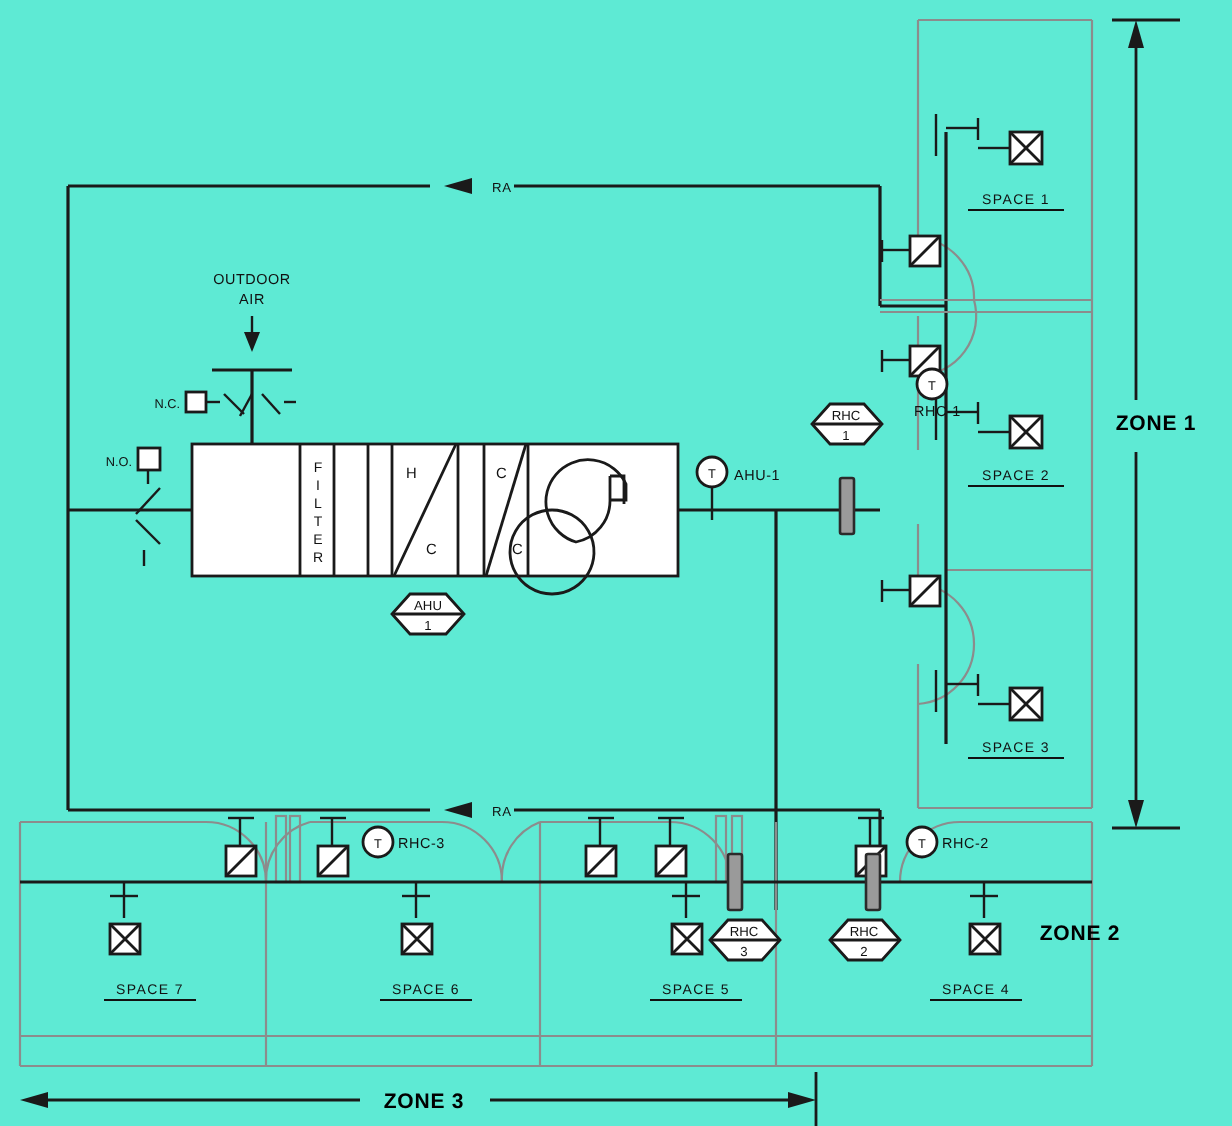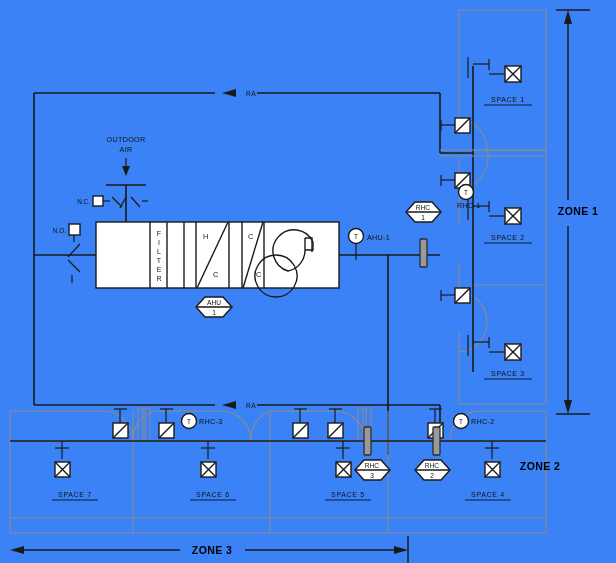--- a/index.html
+++ b/index.html
@@ -1,17 +1,17 @@
 <!DOCTYPE html>
 <html><head>
 <meta charset="utf-8">
 <style>
   html,body{margin:0;padding:0;background:#ffffff;}
   body{font-family:"Liberation Sans",sans-serif;}
-  #stage{position:relative;width:616px;height:563px;background:#3b82f6;overflow:hidden;}
+  #stage{position:relative;width:616px;height:563px;background:#5eead4;overflow:hidden;}
   svg{display:block;}
   .duct{stroke:#1a1a1a;stroke-width:1.6;fill:none;}
   .ductthin{stroke:#1a1a1a;stroke-width:1.2;fill:none;}
   .wall{stroke:#8c8c8c;stroke-width:1.1;fill:none;}
   .eq{stroke:#1a1a1a;stroke-width:1.4;fill:#fff;}
   .eqnf{stroke:#1a1a1a;stroke-width:1.4;fill:none;}
   .dim{stroke:#1a1a1a;stroke-width:1.4;fill:none;}
   .damperfill{fill:#9a9a9a;stroke:#2b2b2b;stroke-width:1.3;}
   .lbl{font-family:"Liberation Sans",sans-serif;font-size:7.2px;fill:#111;letter-spacing:.3px;}
   .lbl-sm{font-family:"Liberation Sans",sans-serif;font-size:6.4px;fill:#111;}

